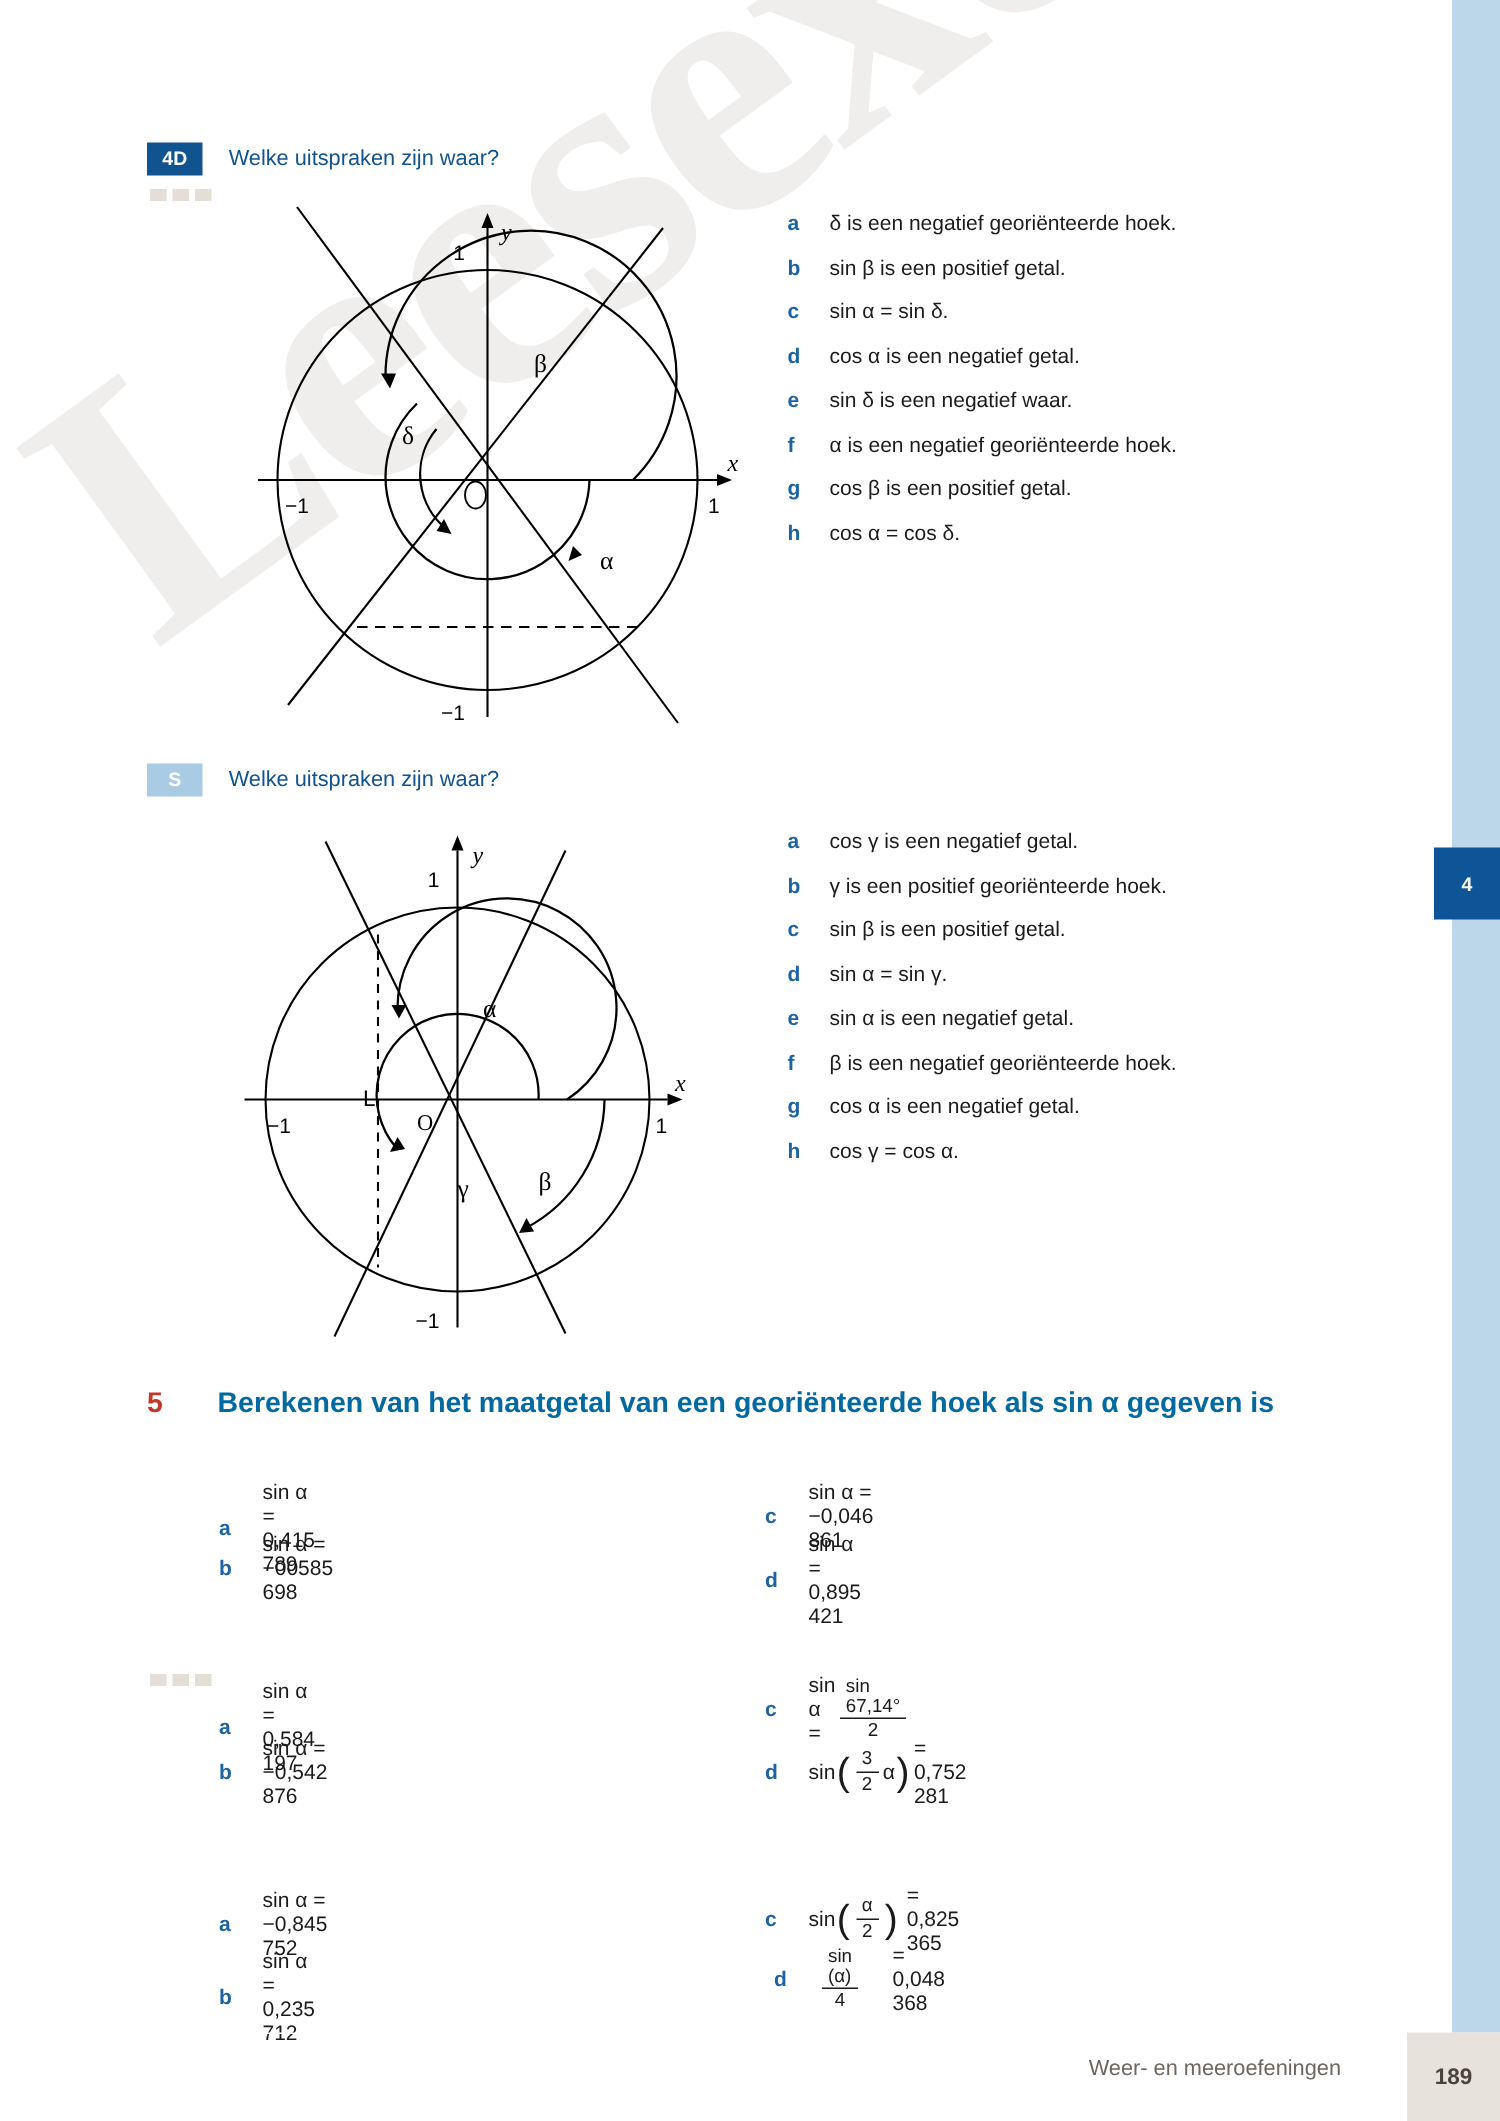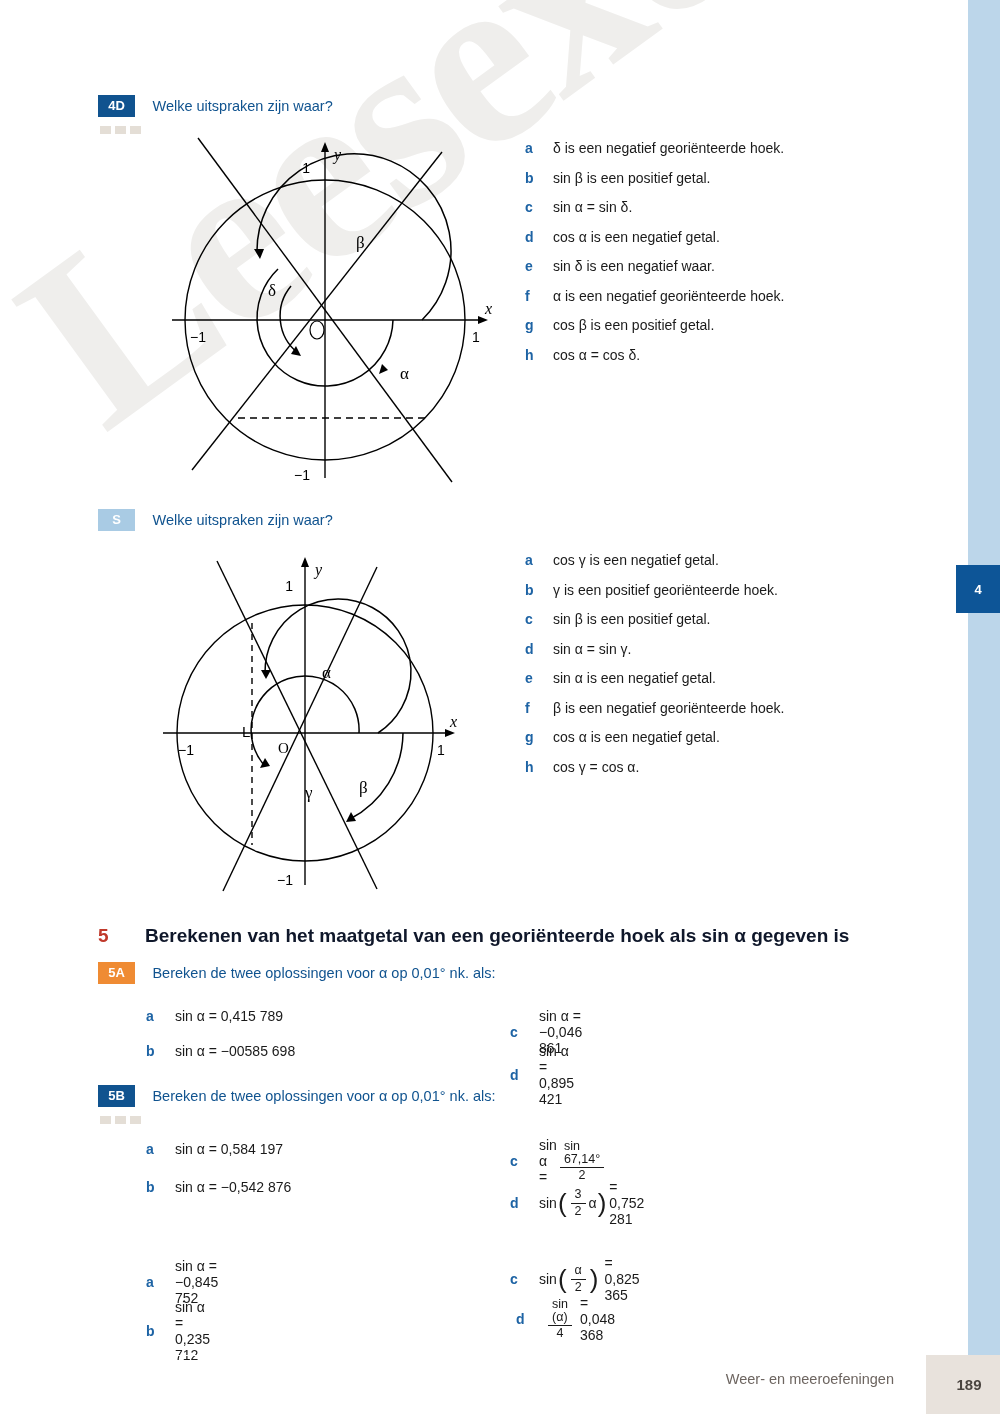--- a/index.html
+++ b/index.html
@@ -65,21 +65,21 @@
 
   
   .ans{position:absolute;font-size:14px;color:#1a1a1a;}
   .ans .row{display:flex;align-items:baseline;margin-bottom:13.5px;}
   .ans .lbl{color:#1d63a4;font-weight:700;width:28px;flex:none;}
   .ans .txt{white-space:nowrap;}
 
   
   .sec-head{position:absolute;left:98px;top:925px;white-space:nowrap;}
   .sec-num{color:#c0392b;font-size:19px;font-weight:700;display:inline-block;width:47px;}
-  .sec-title{color:#0f172a;font-size:19px;font-weight:700;}
+  .sec-title{color:#0369a1;font-size:19px;font-weight:700;}
 
   
   .sub{position:absolute;}
   .sub .q{white-space:nowrap;}
   .cols{position:relative;margin-top:16px;}
   .item{position:absolute;display:flex;align-items:center;font-size:14px;color:#1a1a1a;}
   .item .lbl{color:#1d63a4;font-weight:700;width:29px;flex:none;}
 
   
   .frac{display:inline-flex;flex-direction:column;align-items:center;
@@ -90,21 +90,21 @@
   .paren{font-size:26px;font-weight:300;line-height:0.8;margin:0 1px;}
 
   
   .footer-txt{
     position:absolute;right:106px;top:1371px;
     font-size:14.5px;color:#6d6560;
   }
   .footer-box{
     position:absolute;right:0px;top:1355px;width:62px;height:59px;
     background:#e8e2dc;display:flex;align-items:center;justify-content:center;
-    color:#4a443f;font-size:15px;font-weight:700;padding-left:12px;
+    color:#4a443f;font-size:15px;font-weight:700;
   }
   .footer-rule{position:absolute;left:0;right:0;top:1355px;height:1px;background:#ffffff;}
 
   svg{display:block;}
   .diagram{position:absolute;}
 </style>
 </head>
 <body>
 
 <div class="page">
@@ -279,24 +279,20 @@
         <span class="lbl">h</span>
         <span class="txt">cos γ = cos α.</span>
       </div>
     </div>
 
     <div class="sec-head">
       <span class="sec-num">5</span><span class="sec-title">Berekenen van het maatgetal van een georiënteerde hoek als sin α gegeven is</span>
     </div>
 
     <div class="sub" style="left:98px;top:962px;">
-      <div class="q">
-        <span class="badge orange">5A</span>
-        <span class="ex-title">Bereken de twee oplossingen voor α op 0,01° nk. als:</span>
-      </div>
       <div class="cols" style="height:70px;">
         <div class="item" style="left:48px;top:8px;">
           <span class="lbl">a</span>
           <span>sin α = 0,415 789</span>
         </div>
         <div class="item" style="left:48px;top:43px;">
           <span class="lbl">b</span>
           <span>sin α = −00585 698</span>
         </div>
         <div class="item" style="left:412px;top:8px;">
@@ -304,24 +300,20 @@
           <span>sin α = −0,046 861</span>
         </div>
         <div class="item" style="left:412px;top:43px;">
           <span class="lbl">d</span>
           <span>sin α = 0,895 421</span>
         </div>
       </div>
     </div>
 
     <div class="sub" style="left:98px;top:1085px;">
-      <div class="q">
-        <span class="badge blue">5B</span>
-        <span class="ex-title">Bereken de twee oplossingen voor α op 0,01° nk. als:</span>
-      </div>
       <div class="dots" style="left:2px;top:31px;">
         <span></span>
           <span></span>
           <span></span>
       </div>
       <div class="cols" style="height:80px;">
         <div class="item" style="left:48px;top:18px;">
           <span class="lbl">a</span>
           <span>sin α = 0,584 197</span>
         </div>
@@ -372,21 +364,21 @@
           </span>
           <span class="paren">)</span>
           <span style="margin-left:5px;">= 0,825 365</span>
         </div>
         <div class="item" style="left:418px;top:64px;">
           <span class="lbl">d</span>
           <span class="frac small">
             <span class="num">sin (α)</span>
             <span class="den">4</span>
           </span>
-          <span style="margin-left:5px;">= 0,048 368</span>
+          <span style="margin-left:20px;">= 0,048 368</span>
         </div>
       </div>
     </div>
 
     <div class="footer-rule"></div>
     <div class="footer-txt">Weer- en meeroefeningen</div>
     <div class="footer-box">189</div>
 
   </div>
 </div>

